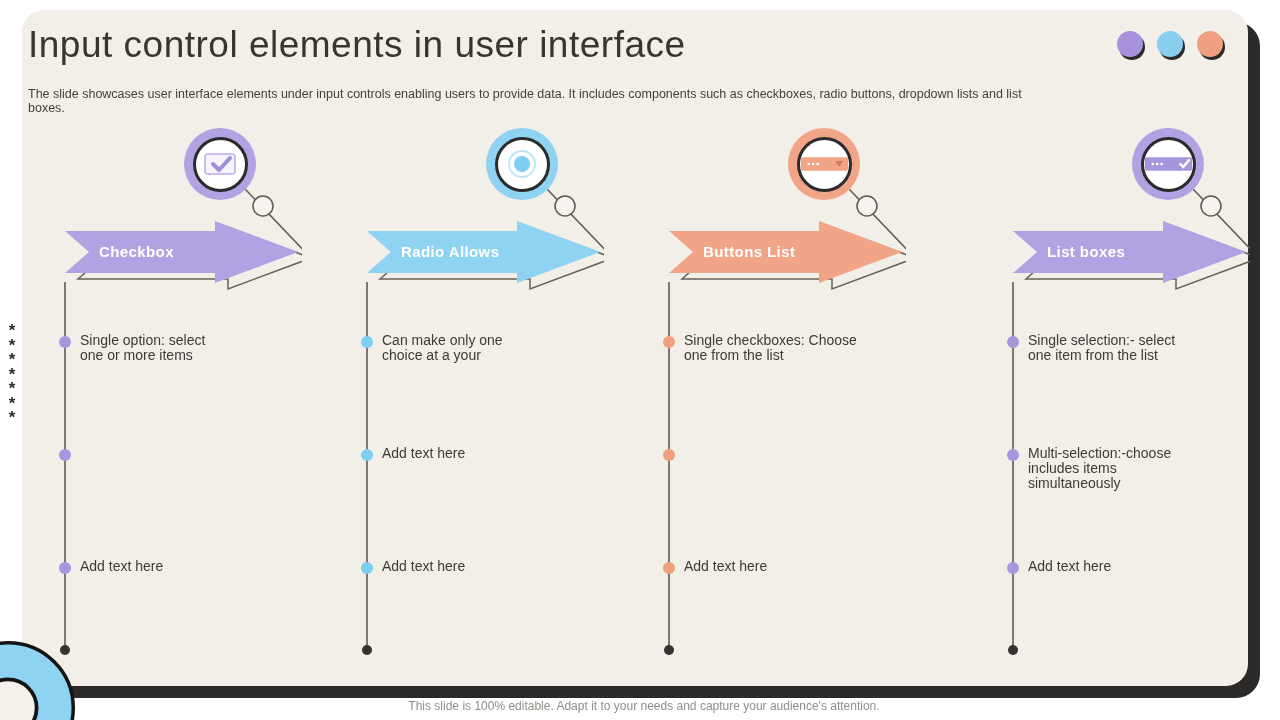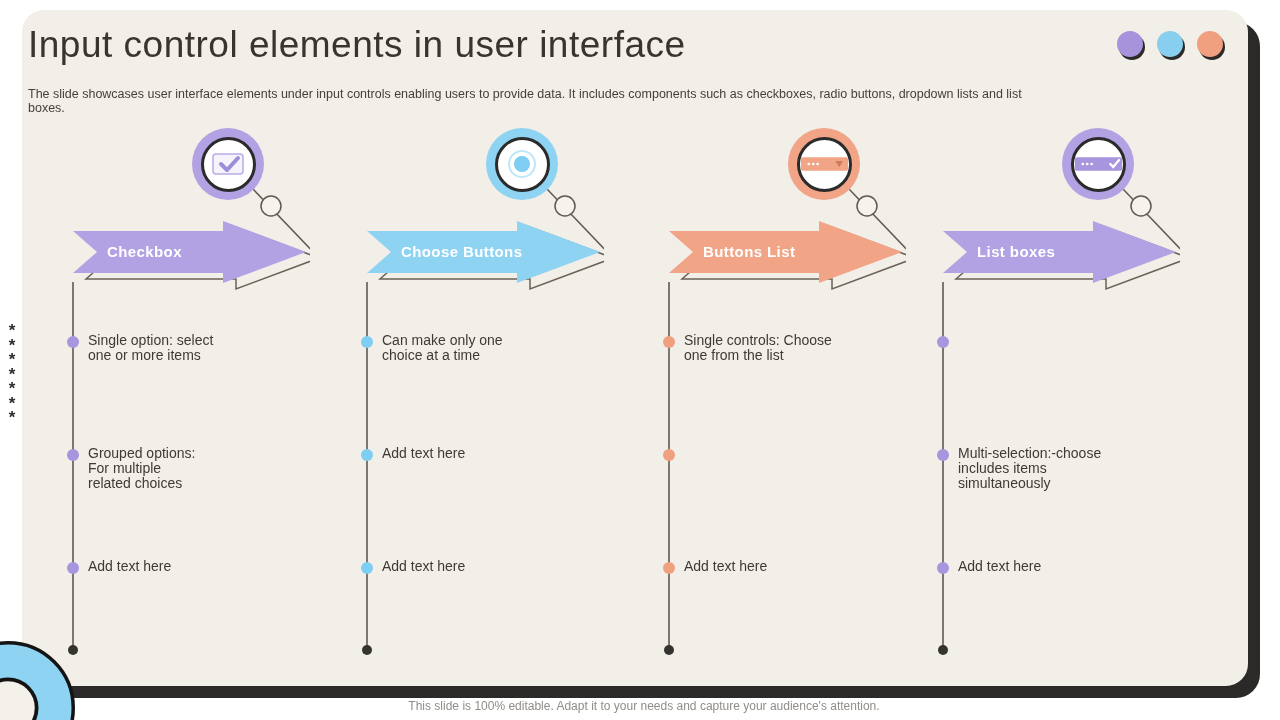--- a/index.html
+++ b/index.html
@@ -68,21 +68,21 @@
 <div class="hdots" style="left:1197px;background:#f09f7f"></div>
 
 <div class="asterisks">*
 *
 *
 *
 *
 *
 *</div>
 
-<div class="column" style="left:8px">
+<div class="column" style="left:0px">
   <svg class="col-art" width="302" height="720">
     <polygon points="78,237 228,237 228,227 311,258 228,289 228,279 78,279 102,258" fill="none" stroke="#6b6157" stroke-width="1.5"></polygon>
     <line x1="245" y1="189" x2="311" y2="258" stroke="#5f5a52" stroke-width="1.5"></line>
     <circle cx="263" cy="206" r="10" fill="#f6f3ee" stroke="#5f5a52" stroke-width="1.5"></circle>
     <polygon points="65,231 215,231 215,221 298,252 215,283 215,273 65,273 89,252" fill="#b3a2e3"></polygon>
     <line x1="65" y1="282" x2="65" y2="650" stroke="#55504a" stroke-width="1.5"></line>
     <circle cx="65" cy="650" r="5" fill="#35332f"></circle>
   </svg>
   <div class="ring" style="background:#b3a2e3">
     <div class="ring-inner">
@@ -90,23 +90,20 @@
         <rect x="4" y="8" width="30" height="20" rx="3" fill="#f6f3fc" stroke="#b9abe8" stroke-width="1.5"></rect>
         <path d="M12 18 l6 6 L29 12" stroke="#9e8ed9" stroke-width="4" fill="none" stroke-linecap="round" stroke-linejoin="round"></path>
       </svg>
     </div>
   </div>
   <div class="arrow-label">Checkbox</div>
   <div class="bullet b1" style="background:#a795dd"></div>
   <div class="item-text t1">Single option: select
 one or more items</div>
   <div class="bullet b2" style="background:#a795dd"></div>
-  <div class="item-text t2">Grouped options:
-For multiple
-related choices</div>
   <div class="bullet b3" style="background:#a795dd"></div>
   <div class="item-text t3">Add text here</div>
 </div>
 
 <div class="column" style="left:302px">
   <svg class="col-art" width="302" height="720">
     <polygon points="78,237 228,237 228,227 311,258 228,289 228,279 78,279 102,258" fill="none" stroke="#6b6157" stroke-width="1.5"></polygon>
     <line x1="245" y1="189" x2="311" y2="258" stroke="#5f5a52" stroke-width="1.5"></line>
     <circle cx="263" cy="206" r="10" fill="#f6f3ee" stroke="#5f5a52" stroke-width="1.5"></circle>
     <polygon points="65,231 215,231 215,221 298,252 215,283 215,273 65,273 89,252" fill="#8ed3f2"></polygon>
@@ -114,24 +111,24 @@
     <circle cx="65" cy="650" r="5" fill="#35332f"></circle>
   </svg>
   <div class="ring" style="background:#8ed3f2">
     <div class="ring-inner">
       <svg width="36" height="36" viewBox="0 0 36 36">
         <circle cx="18" cy="18" r="13" fill="#ffffff" stroke="#bfe7f8" stroke-width="2"></circle>
         <circle cx="18" cy="18" r="8" fill="#7ecdf2"></circle>
       </svg>
     </div>
   </div>
-  <div class="arrow-label">Choose Buttons</div>
+  <div class="arrow-label">Radio Allows</div>
   <div class="bullet b1" style="background:#7ecdf2"></div>
   <div class="item-text t1">Can make only one
-choice at a time</div>
+choice at a your</div>
   <div class="bullet b2" style="background:#7ecdf2"></div>
   <div class="item-text t2">Add text here</div>
   <div class="bullet b3" style="background:#7ecdf2"></div>
   <div class="item-text t3">Add text here</div>
 </div>
 
 <div class="column" style="left:604px">
   <svg class="col-art" width="302" height="720">
     <polygon points="78,237 228,237 228,227 311,258 228,289 228,279 78,279 102,258" fill="none" stroke="#6b6157" stroke-width="1.5"></polygon>
     <line x1="245" y1="189" x2="311" y2="258" stroke="#5f5a52" stroke-width="1.5"></line>
@@ -146,28 +143,28 @@
         <rect x="1" y="11" width="48" height="14" rx="2" fill="#f2a487"></rect>
         <circle cx="9" cy="18" r="1.4" fill="#ffffff"></circle>
         <circle cx="13.5" cy="18" r="1.4" fill="#ffffff"></circle>
         <circle cx="18" cy="18" r="1.4" fill="#ffffff"></circle>
         <path d="M36 15 h8 l-4 6 z" fill="#cf7a59"></path>
       </svg>
     </div>
   </div>
   <div class="arrow-label">Buttons List</div>
   <div class="bullet b1" style="background:#f09f7f"></div>
-  <div class="item-text t1">Single controls: Choose
+  <div class="item-text t1">Single checkboxes: Choose
 one from the list</div>
   <div class="bullet b2" style="background:#f09f7f"></div>
   <div class="bullet b3" style="background:#f09f7f"></div>
   <div class="item-text t3">Add text here</div>
 </div>
 
-<div class="column" style="left:878px">
+<div class="column" style="left:948px">
   <svg class="col-art" width="302" height="720">
     <polygon points="78,237 228,237 228,227 311,258 228,289 228,279 78,279 102,258" fill="none" stroke="#6b6157" stroke-width="1.5"></polygon>
     <line x1="245" y1="189" x2="311" y2="258" stroke="#5f5a52" stroke-width="1.5"></line>
     <circle cx="263" cy="206" r="10" fill="#f6f3ee" stroke="#5f5a52" stroke-width="1.5"></circle>
     <polygon points="65,231 215,231 215,221 298,252 215,283 215,273 65,273 89,252" fill="#b3a2e3"></polygon>
     <line x1="65" y1="282" x2="65" y2="650" stroke="#55504a" stroke-width="1.5"></line>
     <circle cx="65" cy="650" r="5" fill="#35332f"></circle>
   </svg>
   <div class="ring" style="background:#b3a2e3">
     <div class="ring-inner">
@@ -175,20 +172,22 @@
         <rect x="1" y="11" width="48" height="14" rx="2" fill="#a795dd"></rect>
         <circle cx="9" cy="18" r="1.4" fill="#ffffff"></circle>
         <circle cx="13.5" cy="18" r="1.4" fill="#ffffff"></circle>
         <circle cx="18" cy="18" r="1.4" fill="#ffffff"></circle>
         <path d="M37 18 l3 3 6-7" stroke="#ffffff" stroke-width="2.4" fill="none" stroke-linecap="round"></path>
       </svg>
     </div>
   </div>
   <div class="arrow-label">List boxes</div>
   <div class="bullet b1" style="background:#a795dd"></div>
+  <div class="item-text t1">Single selection:- select
+one item from the list</div>
   <div class="bullet b2" style="background:#a795dd"></div>
   <div class="item-text t2">Multi-selection:-choose
 includes items
 simultaneously</div>
   <div class="bullet b3" style="background:#a795dd"></div>
   <div class="item-text t3">Add text here</div>
 </div>
 
 <svg class="donut" width="120" height="112" viewBox="0 0 120 112">
   <circle cx="-2" cy="110" r="72" fill="#0f0f0f"></circle>

